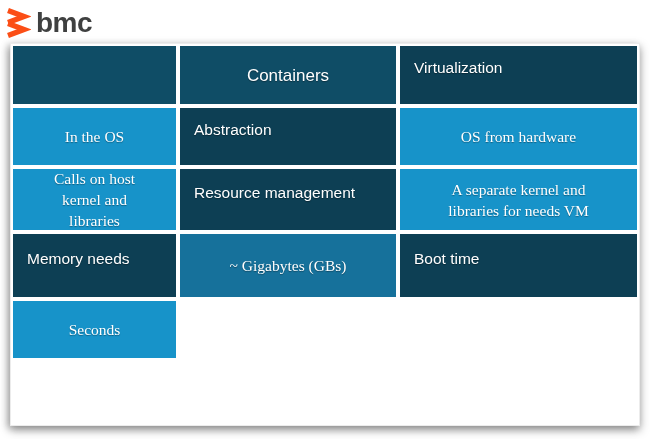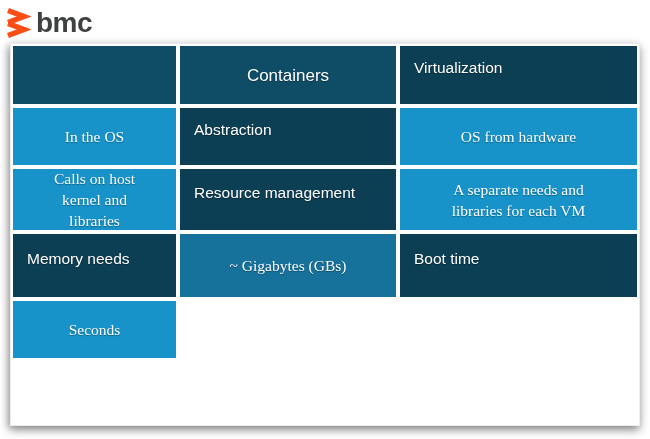--- a/index.html
+++ b/index.html
@@ -90,20 +90,20 @@
   <div class="cell head">Containers</div>
 
   <div class="cell label">Virtualization</div>
   <div class="cell data col2">In the OS</div>
 
   <div class="cell label">Abstraction</div>
   <div class="cell data">OS from hardware</div>
 
   <div class="cell data col2">Calls on host kernel and libraries</div>
   <div class="cell label">Resource management</div>
-  <div class="cell data">A separate needs and libraries for each VM</div>
+  <div class="cell data">A separate kernel and libraries for needs VM</div>
 
   <div class="cell label">Memory needs</div>
   <div class="cell data muted">~ Gigabytes (GBs)</div>
 
   <div class="cell label">Boot time</div>
   <div class="cell data col2">Seconds</div>
 </div>
 
 </body></html>

